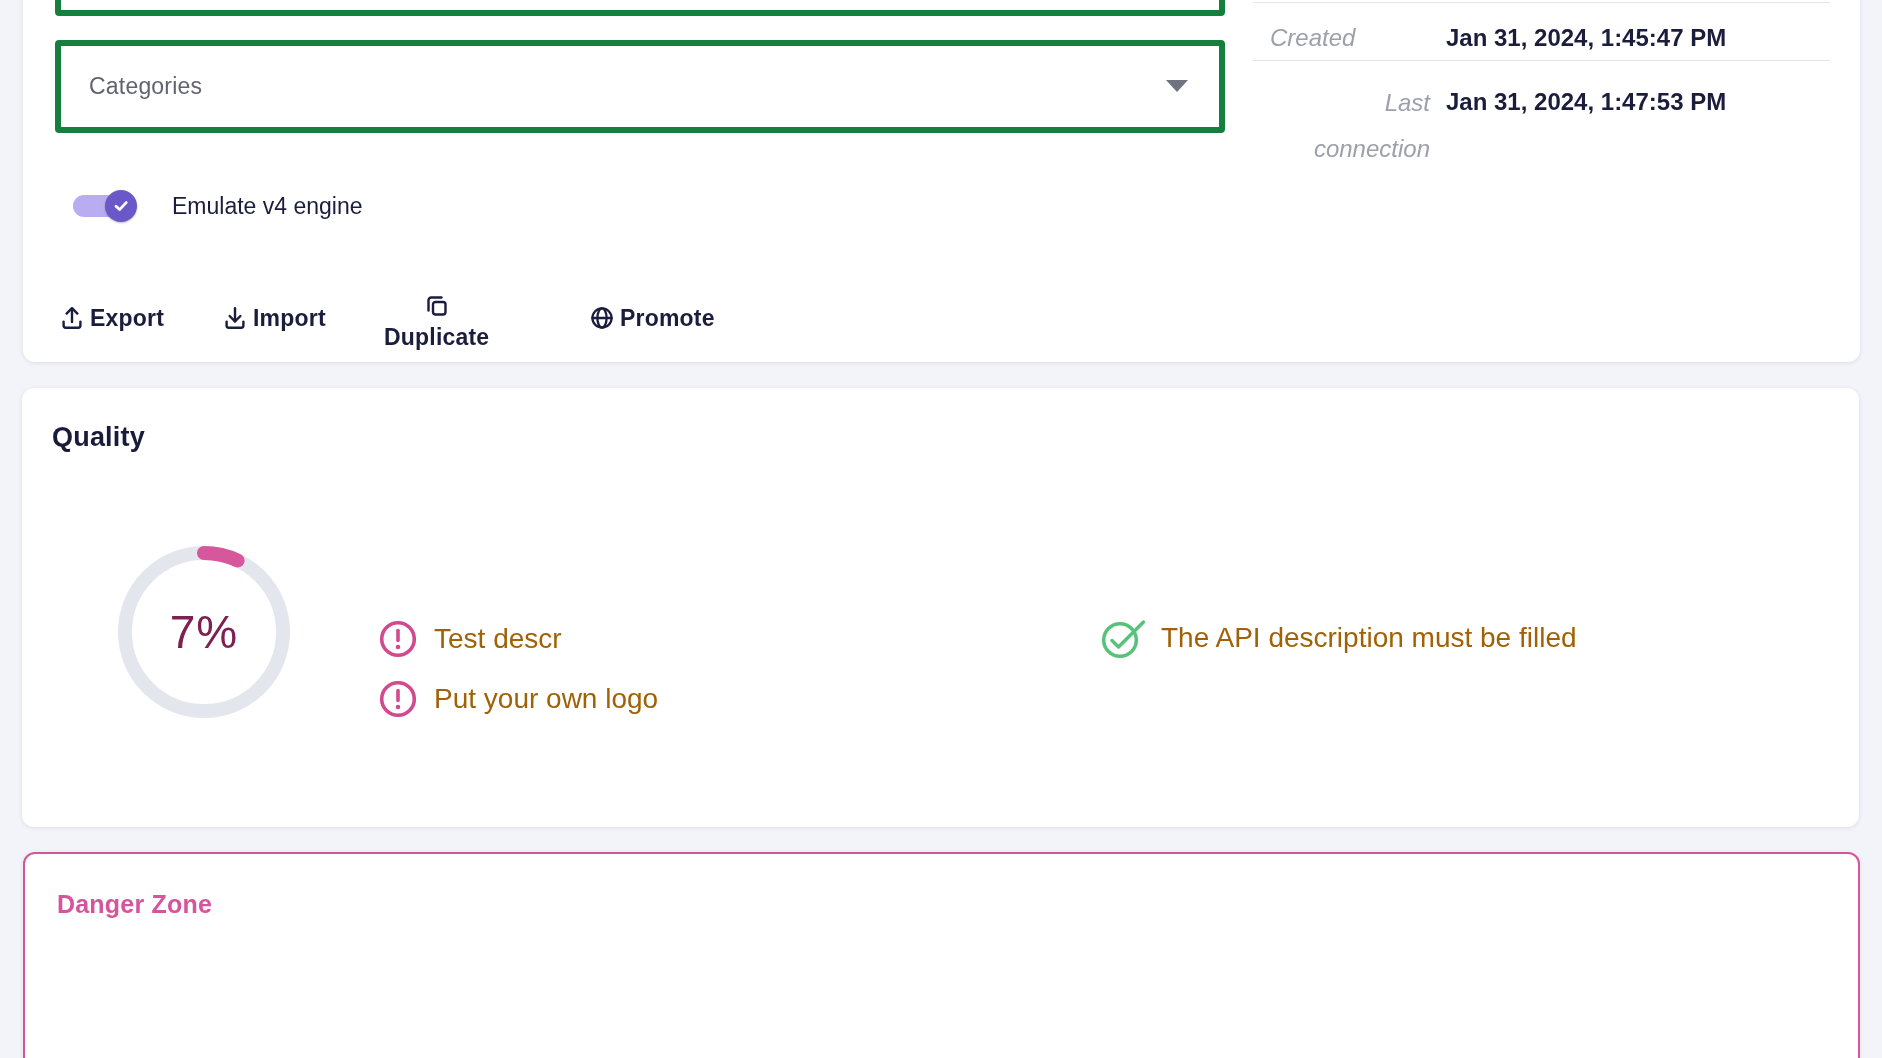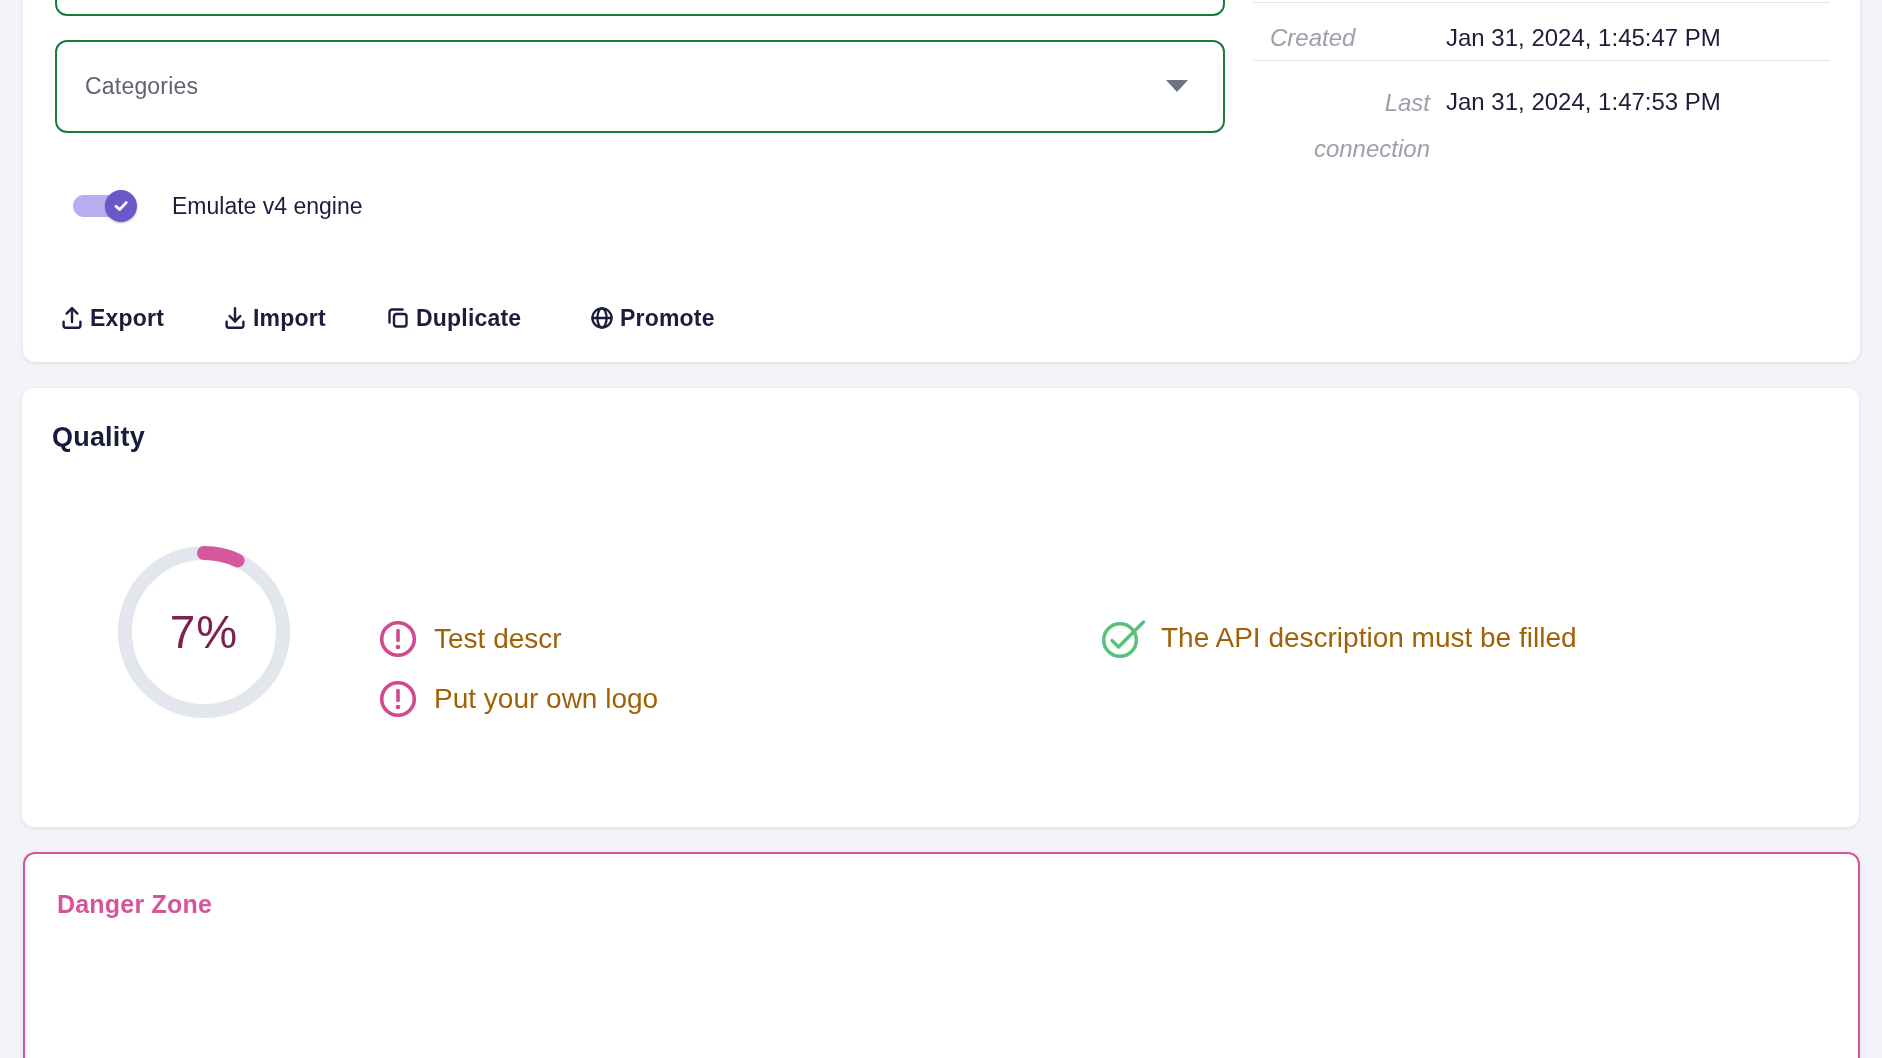--- a/index.html
+++ b/index.html
@@ -16,22 +16,22 @@
     position: absolute;
     background: #ffffff;
     border-radius: 12px;
     box-shadow: 0 1px 4px rgba(27, 29, 60, 0.10);
   }
   
   #card-general { left: 23px; top: -60px; width: 1837px; height: 422px; }
 
   .text-field {
     position: absolute;
-    border: 2px solid #15803d;
-    border-radius: 12px;
+    border: 6px solid #15803d;
+    border-radius: 4px;
     background: #fff;
     box-sizing: border-box;
   }
   #field-partial { left: 32px; top: 0px; width: 1170px; height: 76px; }
   #field-categories { left: 32px; top: 100px; width: 1170px; height: 93px;
     display: flex; align-items: center; }
   #field-categories .field-label {
     margin-left: 28px; font-size: 23px; color: #5f6372; font-weight: 500;
     letter-spacing: 0.2px;
   }
@@ -64,29 +64,29 @@
   .actions-row { position: absolute; left: 0; top: 352px; width: 1200px; height: 52px; }
   .action-btn {
     position: absolute; top: 0; height: 52px;
     display: flex; align-items: center; gap: 4px;
     background: none; border: none; padding: 0; cursor: pointer;
     font-family: inherit; color: #1b1d3c;
   }
   .action-btn .btn-label { font-size: 23px; font-weight: 600; letter-spacing: 0.2px; }
   #btn-export   { left: 35px; }
   #btn-import   { left: 198px; }
-  #btn-duplicate{ left: 361px; }
+  #btn-duplicate{ left: 361px; flex-direction: column; }
   #btn-promote  { left: 565px; }
 
   
   .info-divider { position: absolute; left: 1230px; width: 577px; height: 1px; background: #e4e4e9; }
   #divider-top  { top: 62px; }
   #divider-mid  { top: 120px; }
   .info-label { position: absolute; left: 1247px; font-size: 24px; color: #9ca0ab; font-weight: 400; font-style: italic; }
-  .info-value { position: absolute; left: 1423px; font-size: 24px; color: #1b1d3c; font-weight: 400; text-align: center; }
+  .info-value { position: absolute; left: 1423px; font-size: 24px; color: #1b1d3c; font-weight: 700; text-align: center; }
   #info-label-0 { top: 84px; }
   #info-value-0 { top: 84px; }
   #info-label-1 { top: 140px; width: 160px; line-height: 46px; text-align: right; }
   #info-value-1 { top: 148px; }
 
   
   #card-quality { left: 22px; top: 388px; width: 1837px; height: 439px; }
   .card-title {
     position: absolute; left: 30px; top: 34px;
     font-size: 27px; font-weight: 700; color: #191b3a; letter-spacing: 0.2px;

